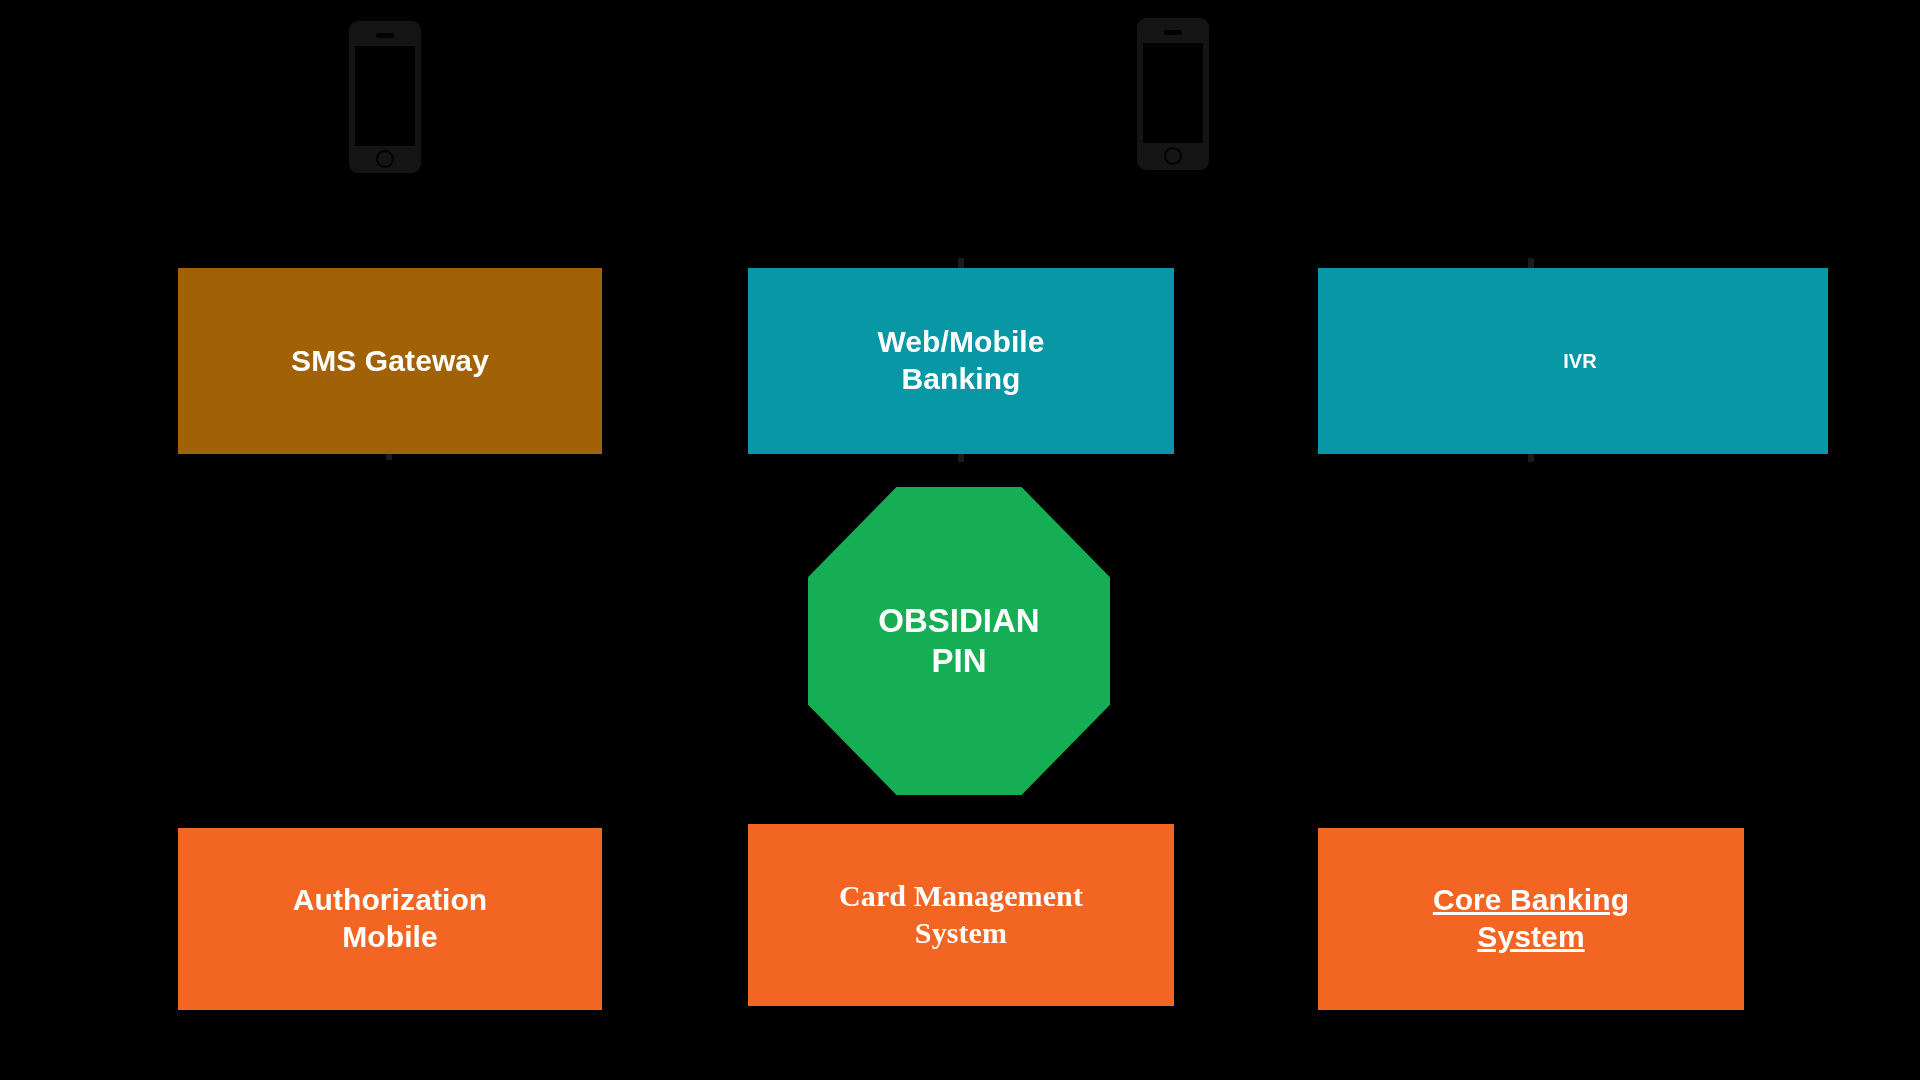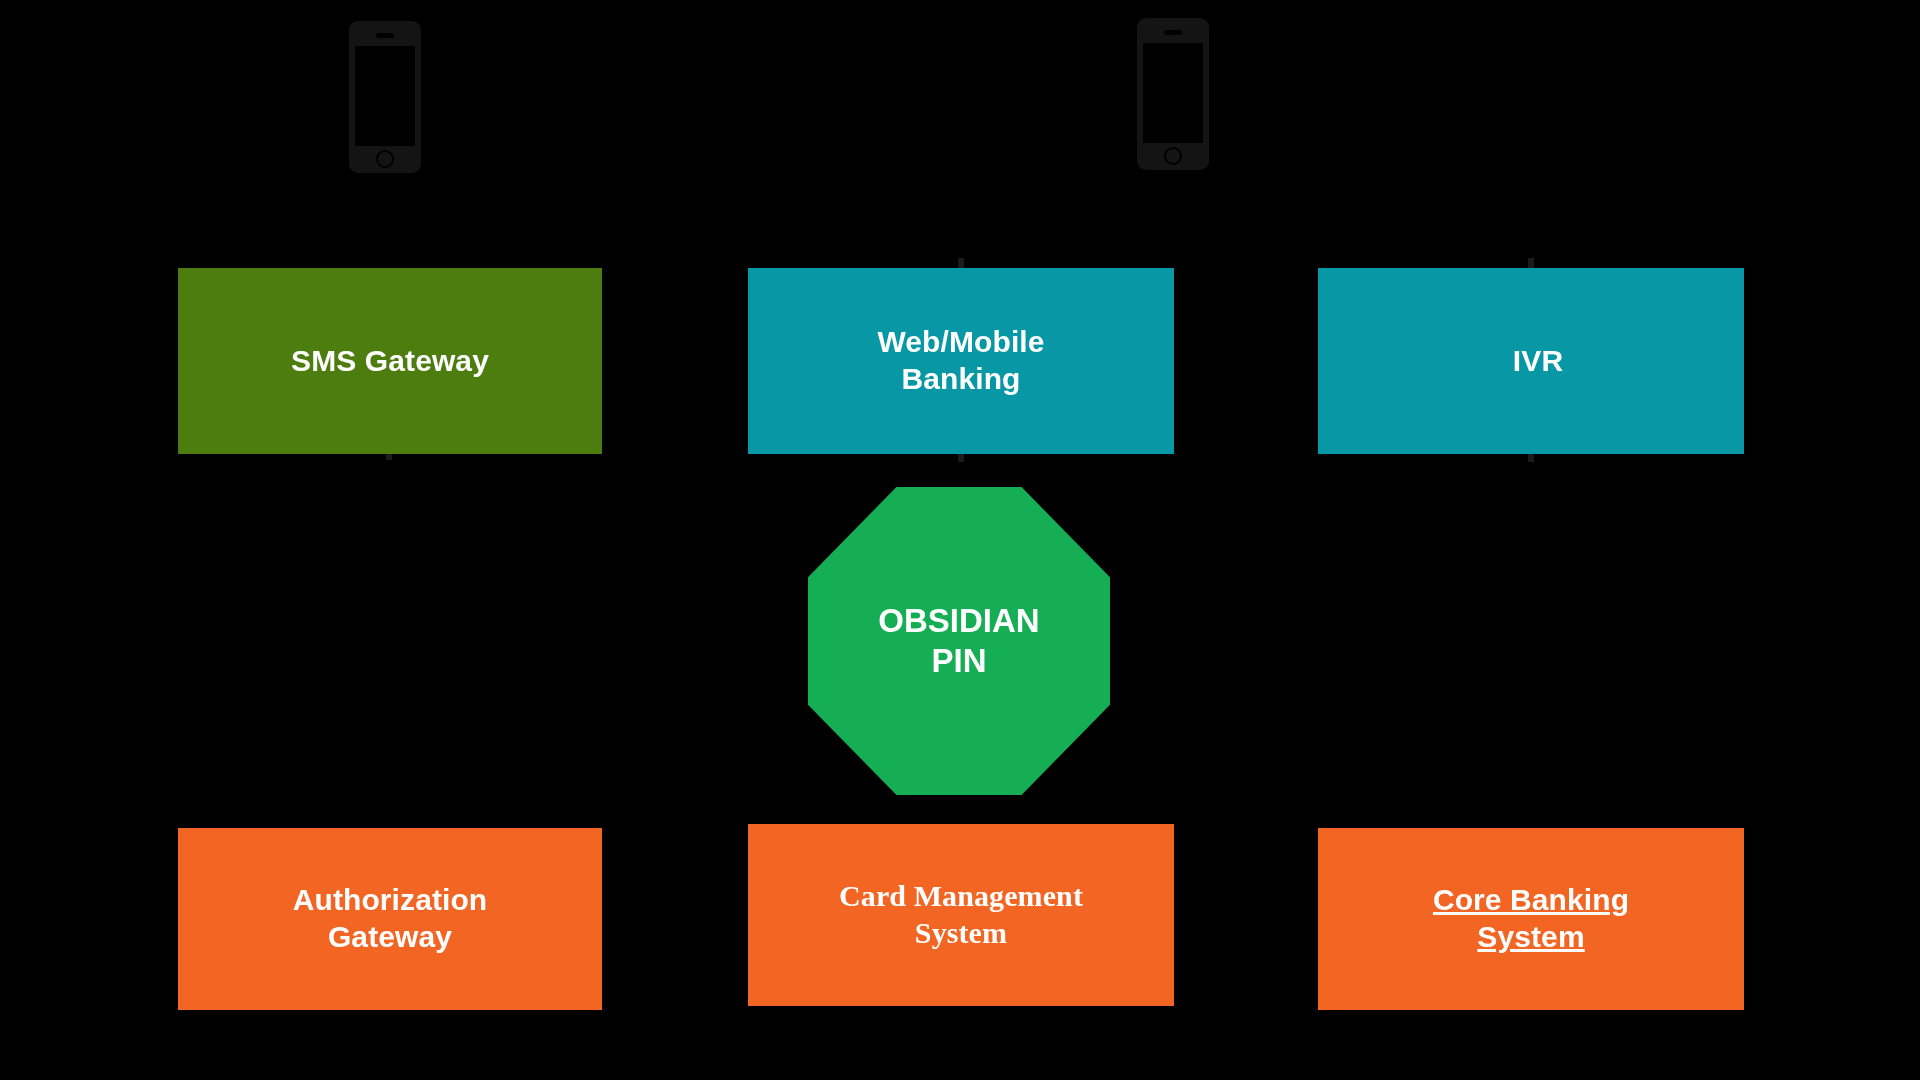--- a/index.html
+++ b/index.html
@@ -96,33 +96,33 @@
       </svg>
     </div>
     <div class="phone" style="left: 1137px; top: 18px;">
       <svg width="72" height="152" viewBox="0 0 72 152">
         <rect x="0" y="0" width="72" height="152" rx="9" ry="9" fill="#141414"></rect>
         <rect x="6" y="25" width="60" height="100" fill="#000000"></rect>
         <rect x="27" y="12" width="18" height="5" rx="2.5" ry="2.5" fill="#000000"></rect>
         <circle cx="36" cy="138" r="8" fill="none" stroke="#000000" stroke-width="2"></circle>
       </svg>
     </div>
-    <div class="node teal" style="left: 178px; top: 268px; width: 424px; height: 186px; background: #4d7c0f; font-size: 30px;">
+    <div class="node teal" style="left: 178px; top: 268px; width: 424px; height: 186px; background: #a16207; font-size: 30px;">
       <span class="label" style="white-space: pre-line;">SMS Gateway</span>
     </div>
     <div class="node teal" style="left: 748px; top: 268px; width: 426px; height: 186px; background: rgb(8, 151, 165); font-size: 30px;">
       <span class="label" style="white-space: pre-line;">Web/Mobile
 Banking</span>
     </div>
-    <div class="node teal" style="left: 1318px; top: 268px; width: 426px; height: 186px; background: rgb(8, 151, 165); font-size: 30px; padding-left: 26px;">
+    <div class="node teal" style="left: 1318px; top: 268px; width: 510px; height: 186px; background: rgb(8, 151, 165); font-size: 20px; padding-left: 26px;">
       <span class="label" style="white-space: pre-line;">IVR</span>
     </div>
     <div class="node orange" style="left: 178px; top: 828px; width: 424px; height: 182px; background: rgb(242, 101, 34); font-size: 30px;">
       <span class="label" style="white-space: pre-line;">Authorization
-Gateway</span>
+Mobile</span>
     </div>
     <div class="node orange" style="left: 748px; top: 824px; width: 426px; height: 182px; background: rgb(242, 101, 34); font-size: 30px; font-family: Liberation Serif, serif;">
       <span class="label" style="white-space: pre-line;">Card Management
 System</span>
     </div>
     <div class="node orange" style="left: 1318px; top: 828px; width: 426px; height: 182px; background: rgb(242, 101, 34); font-size: 30px;">
       <span class="label" style="white-space: pre-line; text-decoration: underline;">Core Banking
 System</span>
     </div>
     <div class="octagon" style="left: 808px; top: 487px; width: 302px; height: 308px; background: rgb(21, 174, 84); font-size: 33px;">

